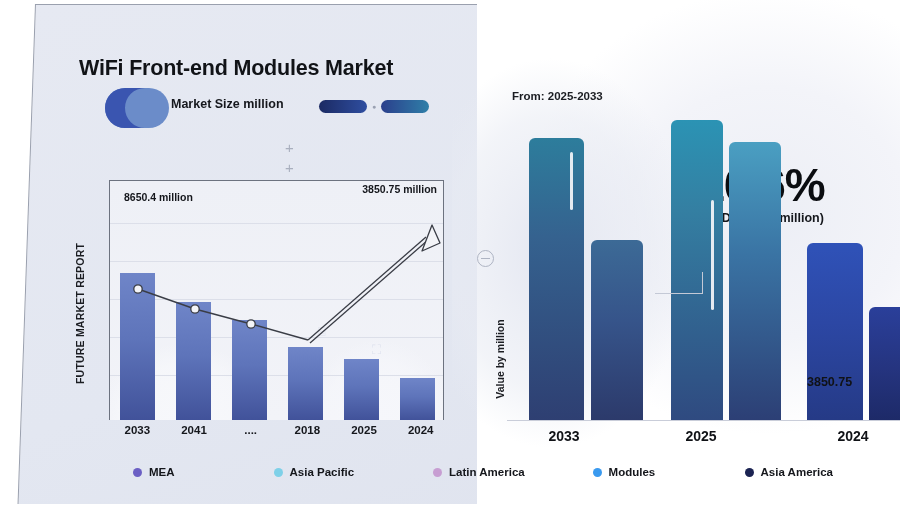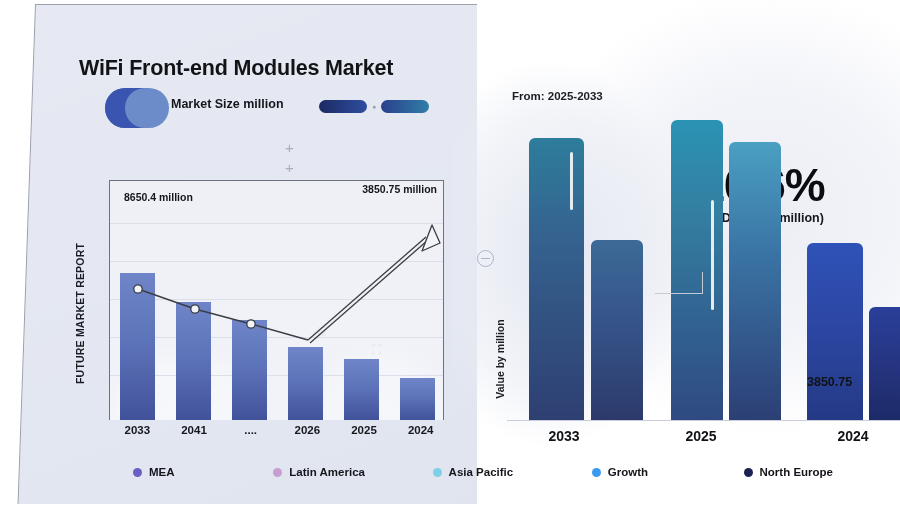--- a/index.html
+++ b/index.html
@@ -402,45 +402,45 @@
 
       <div class="val-left">8650.4 million</div>
       <div class="val-right">3850.75 million</div>
     </div>
   </div>
 
   <div class="xaxis-left">
     <div class="xt">2033</div>
     <div class="xt">2041</div>
     <div class="xt">....</div>
-    <div class="xt">2026</div>
+    <div class="xt">2018</div>
     <div class="xt">2025</div>
     <div class="xt">2024</div>
   </div>
 
   <div class="legend-row">
     <div class="lg-item i0">
       <span class="lg-dot" style="background:#6b5fc4"></span>
       <span class="lg-text">MEA</span>
     </div>
+    <div class="lg-item i2">
+      <span class="lg-dot" style="background:#7ed0e8"></span>
+      <span class="lg-text">Asia Pacific</span>
+    </div>
     <div class="lg-item i1">
       <span class="lg-dot" style="background:#c79ed2"></span>
       <span class="lg-text">Latin America</span>
     </div>
-    <div class="lg-item i2">
-      <span class="lg-dot" style="background:#7ed0e8"></span>
-      <span class="lg-text">Asia Pacific</span>
-    </div>
     <div class="lg-item i3">
       <span class="lg-dot" style="background:#3a9aef"></span>
-      <span class="lg-text">Growth</span>
+      <span class="lg-text">Modules</span>
     </div>
     <div class="lg-item">
       <span class="lg-dot" style="background:#1b2352"></span>
-      <span class="lg-text">North Europe</span>
+      <span class="lg-text">Asia America</span>
     </div>
   </div>
 
   <div class="right-sub">From: 2025-2033</div>
 
   <div class="cagr-value">10.6%</div>
   <div class="cagr-note">(USD, 8650.4 million)</div>
 
   <div class="ylabel-right">Value by million</div>
 

